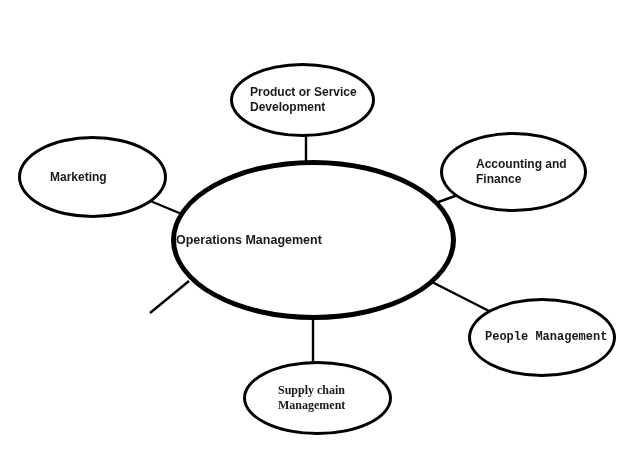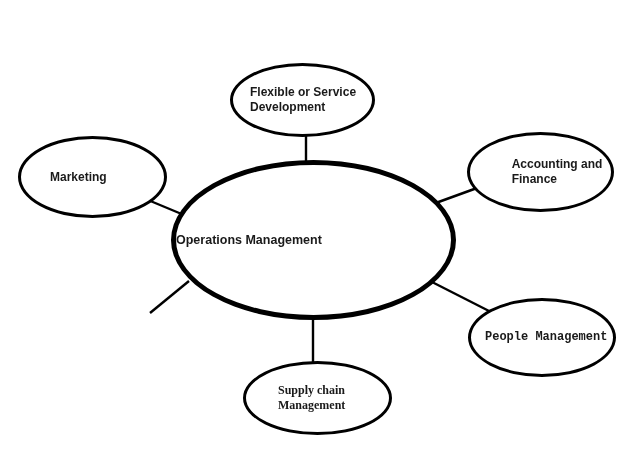--- a/index.html
+++ b/index.html
@@ -67,26 +67,25 @@
     padding-left: 17px;
   }
   .node-marketing {
     left: 18px;
     top: 136px;
     width: 149px;
     height: 82px;
     padding-left: 29px;
   }
   .node-accounting {
-    left: 467px;
+    left: 440px;
     top: 132px;
     width: 147px;
     height: 80px;
     padding-left: 33px;
-    justify-content: center;
   }
   .node-technical {
     left: 28px;
     top: 305px;
     width: 139px;
     height: 77px;
     padding-left: 20px;
   }
   .node-supply {
     left: 243px;
@@ -118,21 +117,21 @@
     <line x1="189" y1="281" x2="150" y2="313"></line>
     <line x1="313" y1="316" x2="313" y2="363"></line>
     <line x1="432" y1="282" x2="491" y2="312"></line>
   </svg>
 
   <div class="node node-center">
     <span>Operations Management</span>
   </div>
 
   <div class="node node-product">
-    <span>Flexible or Service
+    <span>Product or Service
 Development</span>
   </div>
 
   <div class="node node-marketing">
     <span>Marketing</span>
   </div>
 
   <div class="node node-accounting">
     <span>Accounting and
 Finance</span>

